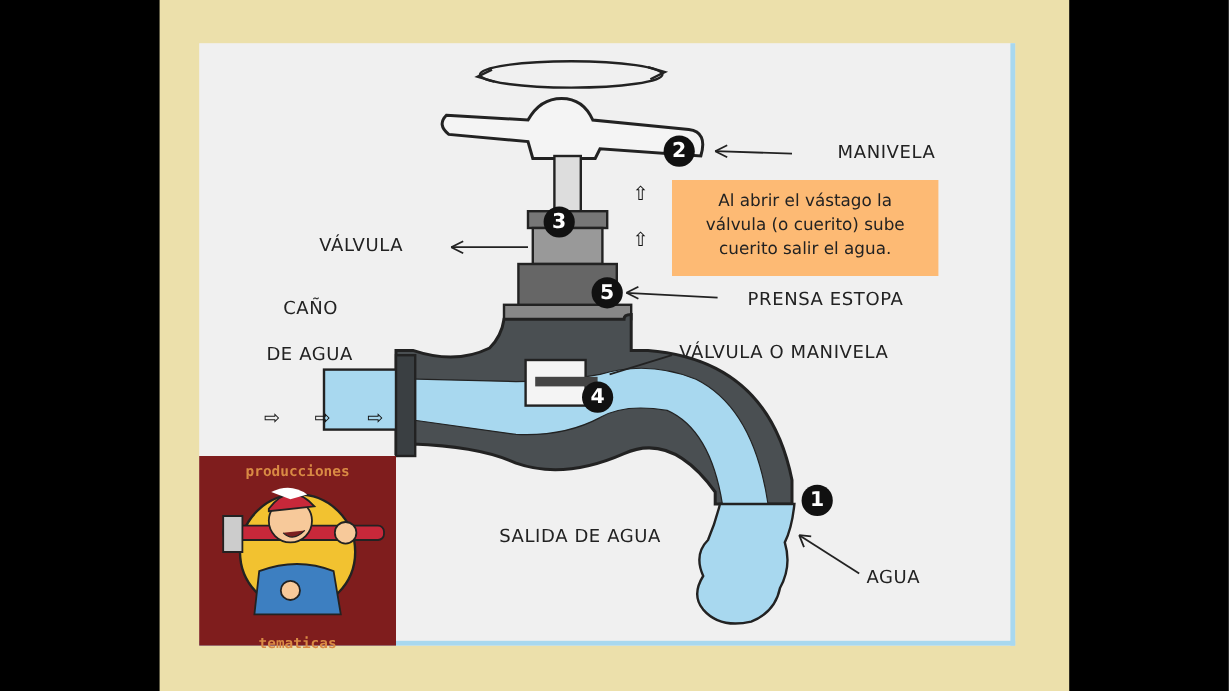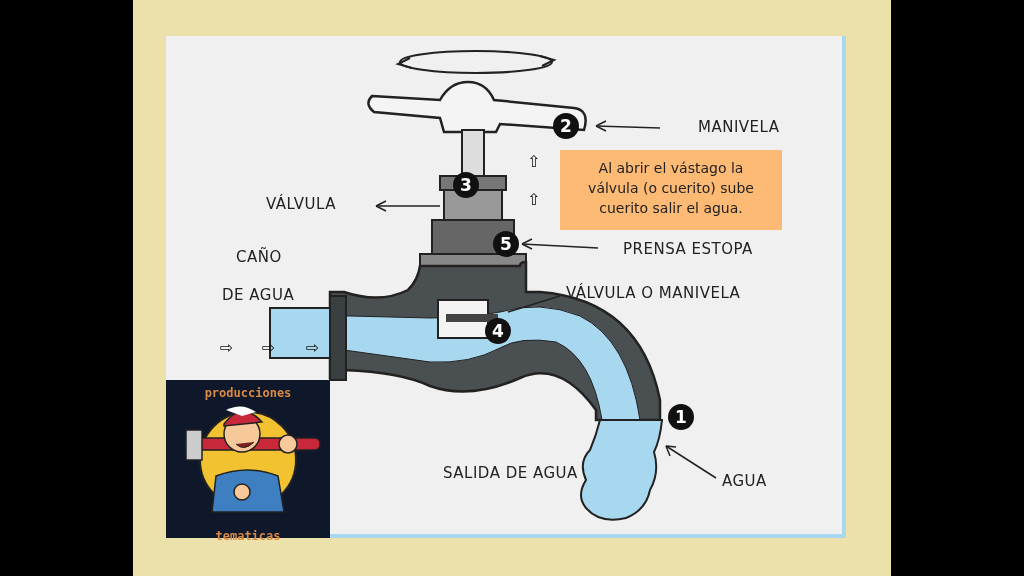--- a/index.html
+++ b/index.html
@@ -4,21 +4,21 @@
 <style>
   html,body{margin:0;padding:0;}
   body{width:1024px;height:576px;background:#000;position:relative;overflow:hidden;font-family:"DejaVu Sans",sans-serif;}
   .frame{position:absolute;left:133px;top:0;width:758px;height:576px;background:#ece0ab;}
   .panel{position:absolute;left:166px;top:36px;width:680px;height:502px;background:#f0f0f0;border-right:4px solid #a8d8ef;border-bottom:4px solid #a8d8ef;box-sizing:border-box;}
   .lbl{position:absolute;font-family:"DejaVu Sans",sans-serif;font-size:15px;color:#222;letter-spacing:0.5px;white-space:nowrap;}
   .note{position:absolute;left:560px;top:150px;width:222px;height:80px;background:#fdba74;font-size:14px;color:#222;text-align:center;line-height:20px;padding-top:8px;box-sizing:border-box;}
   .note div{white-space:nowrap;}
   .badge{position:absolute;width:26px;height:26px;border-radius:50%;background:#111;color:#fff;font-weight:bold;font-size:17px;text-align:center;line-height:26px;font-family:"DejaVu Sans",sans-serif;}
   svg.diagram{position:absolute;left:0;top:0;}
-  .logo{position:absolute;left:166px;top:380px;width:164px;height:158px;background:#0f172a;}
+  .logo{position:absolute;left:166px;top:380px;width:164px;height:158px;background:#7f1d1d;}
   .logo .t{position:absolute;width:100%;text-align:center;font-family:"DejaVu Sans Mono",monospace;font-weight:bold;font-size:12px;color:#d98a44;}
   .arr{position:absolute;font-size:16px;color:#111;}
 </style>
 </head>
 <body>
 
 <div class="frame"></div>
 <div class="panel"></div>
 
 <svg class="diagram" width="1024" height="576">
@@ -62,21 +62,21 @@
     <path d="M508 312 L560 296"></path>
   </g>
 </svg>
 
 <span class="lbl" style="left:698px;top:118px;">MANIVELA</span>
 <span class="lbl" style="left:266px;top:195px;">VÁLVULA</span>
 <span class="lbl" style="left:604px;top:240px;margin-left:19px;">PRENSA ESTOPA</span>
 <span class="lbl" style="left:566px;top:284px;">VÁLVULA O MANIVELA</span>
 <span class="lbl" style="left:236px;top:248px;">CAÑO</span>
 <span class="lbl" style="left:222px;top:286px;">DE AGUA</span>
-<span class="lbl" style="left:416px;top:464px;margin-left:27px;">SALIDA DE AGUA</span>
+<span class="lbl" style="left:416px;top:438px;">SALIDA DE AGUA</span>
 <span class="lbl" style="left:722px;top:472px;">AGUA</span>
 
 <div class="note">
   <div>Al abrir el vástago la</div>
   <div>válvula (o cuerito) sube</div>
   <div>cuerito salir el agua.</div>
 </div>
 
 <span class="arr" style="left:527px;top:152px;">⇧</span>
 <span class="arr" style="left:527px;top:190px;">⇧</span>

